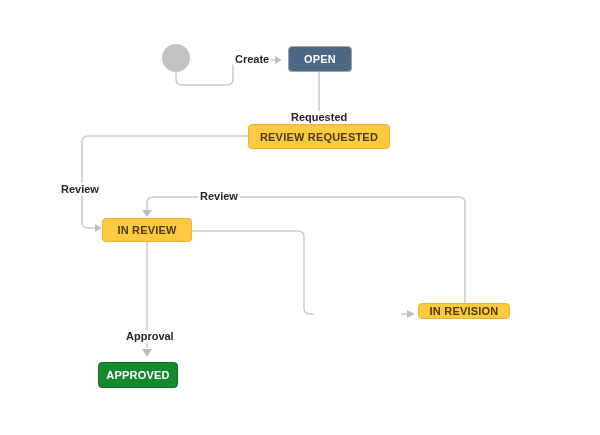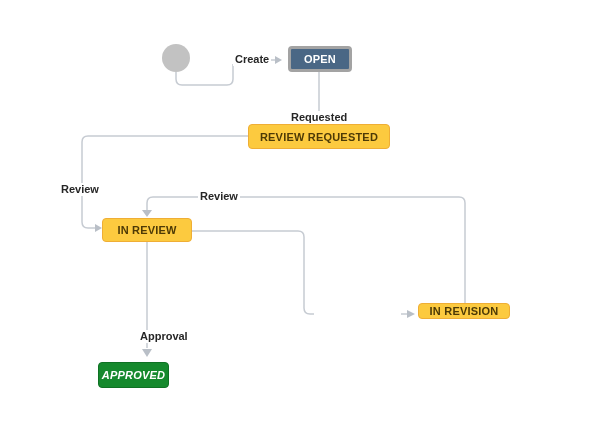--- a/index.html
+++ b/index.html
@@ -11,21 +11,21 @@
     font-family:"Liberation Sans", sans-serif;
   }
   #wires{position:absolute;left:0;top:0;z-index:0;}
   .node{
     position:absolute;z-index:2;
     display:flex;align-items:center;justify-content:center;
     font-size:11px;font-weight:bold;letter-spacing:.2px;
     border-radius:4px;box-sizing:border-box;
     white-space:nowrap;cursor:default;
   }
-  .node-blue{background:#4a6785;border:3px solid #a3a3a3;color:#ffffff;}
+  .node-blue{background:#4a6785;border:1px solid #a3a3a3;color:#ffffff;}
   .node-yellow{background:#fcca3f;border:1px solid #efae35;color:#4d3a06;}
   .node-green{background:#15892d;border:1px solid #0f7124;color:#ffffff;}
   .tlabel{
     position:absolute;z-index:1;
     background:#ffffff;
     font-size:11px;font-weight:bold;color:#262626;
     padding:0 2px;white-space:nowrap;line-height:13px;
   }
 </style>
 </head>
@@ -61,21 +61,21 @@
       <polygon points="142,210 152,210 147,217"></polygon>
       <polygon points="407,310 407,318 415,314"></polygon>
       <polygon points="142,349 152,349 147,357"></polygon>
     </g>
   </svg>
 
   <div class="tlabel" style="left:233px;top:53px;">Create</div>
   <div class="tlabel" style="left:289px;top:111px;">Requested</div>
   <div class="tlabel" style="left:59px;top:183px;">Review</div>
   <div class="tlabel" style="left:198px;top:190px;">Review</div>
-  <div class="tlabel" style="left:138px;top:330px;">Approval</div>
+  <div class="tlabel" style="left:124px;top:330px;">Approval</div>
 
   <div class="node node-blue" style="left:288px;top:46px;width:64px;height:26px;">OPEN</div>
   <div class="node node-yellow" style="left:102px;top:218px;width:90px;height:24px;">IN REVIEW</div>
   <div class="node node-yellow" style="left:248px;top:124px;width:142px;height:25px;">REVIEW REQUESTED</div>
   <div class="node node-yellow" style="left:418px;top:303px;width:92px;height:16px;">IN REVISION</div>
-  <div class="node node-green" style="left:98px;top:362px;width:71px;height:26px;font-style:italic;">APPROVED</div>
+  <div class="node node-green" style="left:98px;top:362px;width:80px;height:26px;">APPROVED</div>
 
 </div>
 
 </body></html>

